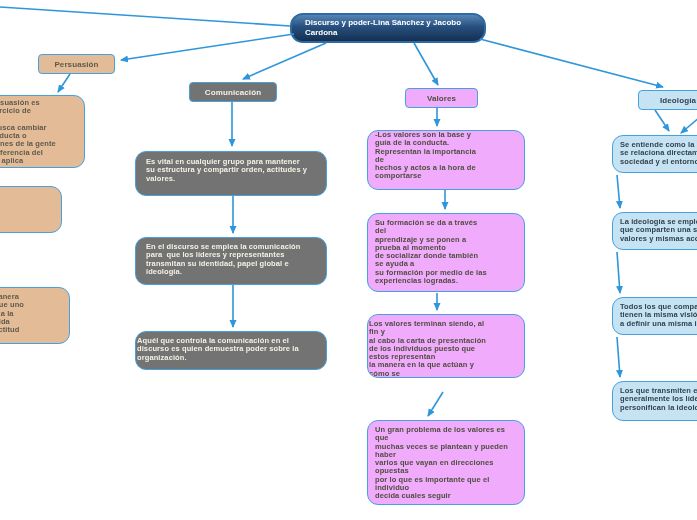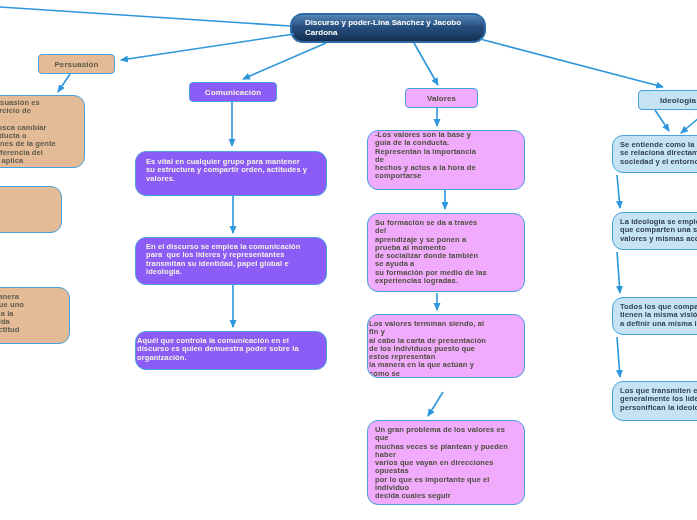--- a/index.html
+++ b/index.html
@@ -21,21 +21,21 @@
   
   .central{
     position:absolute;z-index:2;left:290px;top:13px;width:196px;height:30px;
     border-radius:13px;border:2px solid #2c6aa5;box-sizing:border-box;
     background:linear-gradient(180deg,#5585b5 0%,#27507f 45%,#152f50 100%);
     color:#ffffff;font-weight:bold;font-size:8px;line-height:10px;
     display:flex;align-items:center;padding:8px 13px;
   }
   
   .persuasion{background:#e3bb97;color:#5e5b4c;}
-  .comunicacion{background:#8b5cf6;color:#f4f2e4;}
+  .comunicacion{background:#737373;color:#f4f2e4;}
   .valores{background:#f0abfc;color:#4e4e3d;}
   .ideologia{background:#c5e3f3;color:#33424e;}
   
   #node-persuasion{left:38px;top:54px;width:77px;height:20px;}
   #node-comunicacion{left:189px;top:82px;width:88px;height:20px;}
   #node-valores{left:405px;top:88px;width:73px;height:20px;}
   #node-ideologia{left:638px;top:90px;width:80px;height:20px;}
   
   #p-box1{left:-32px;top:95px;width:117px;height:73px;padding:3px 8px;}
   #p-box2{left:-70px;top:186px;width:132px;height:47px;}

